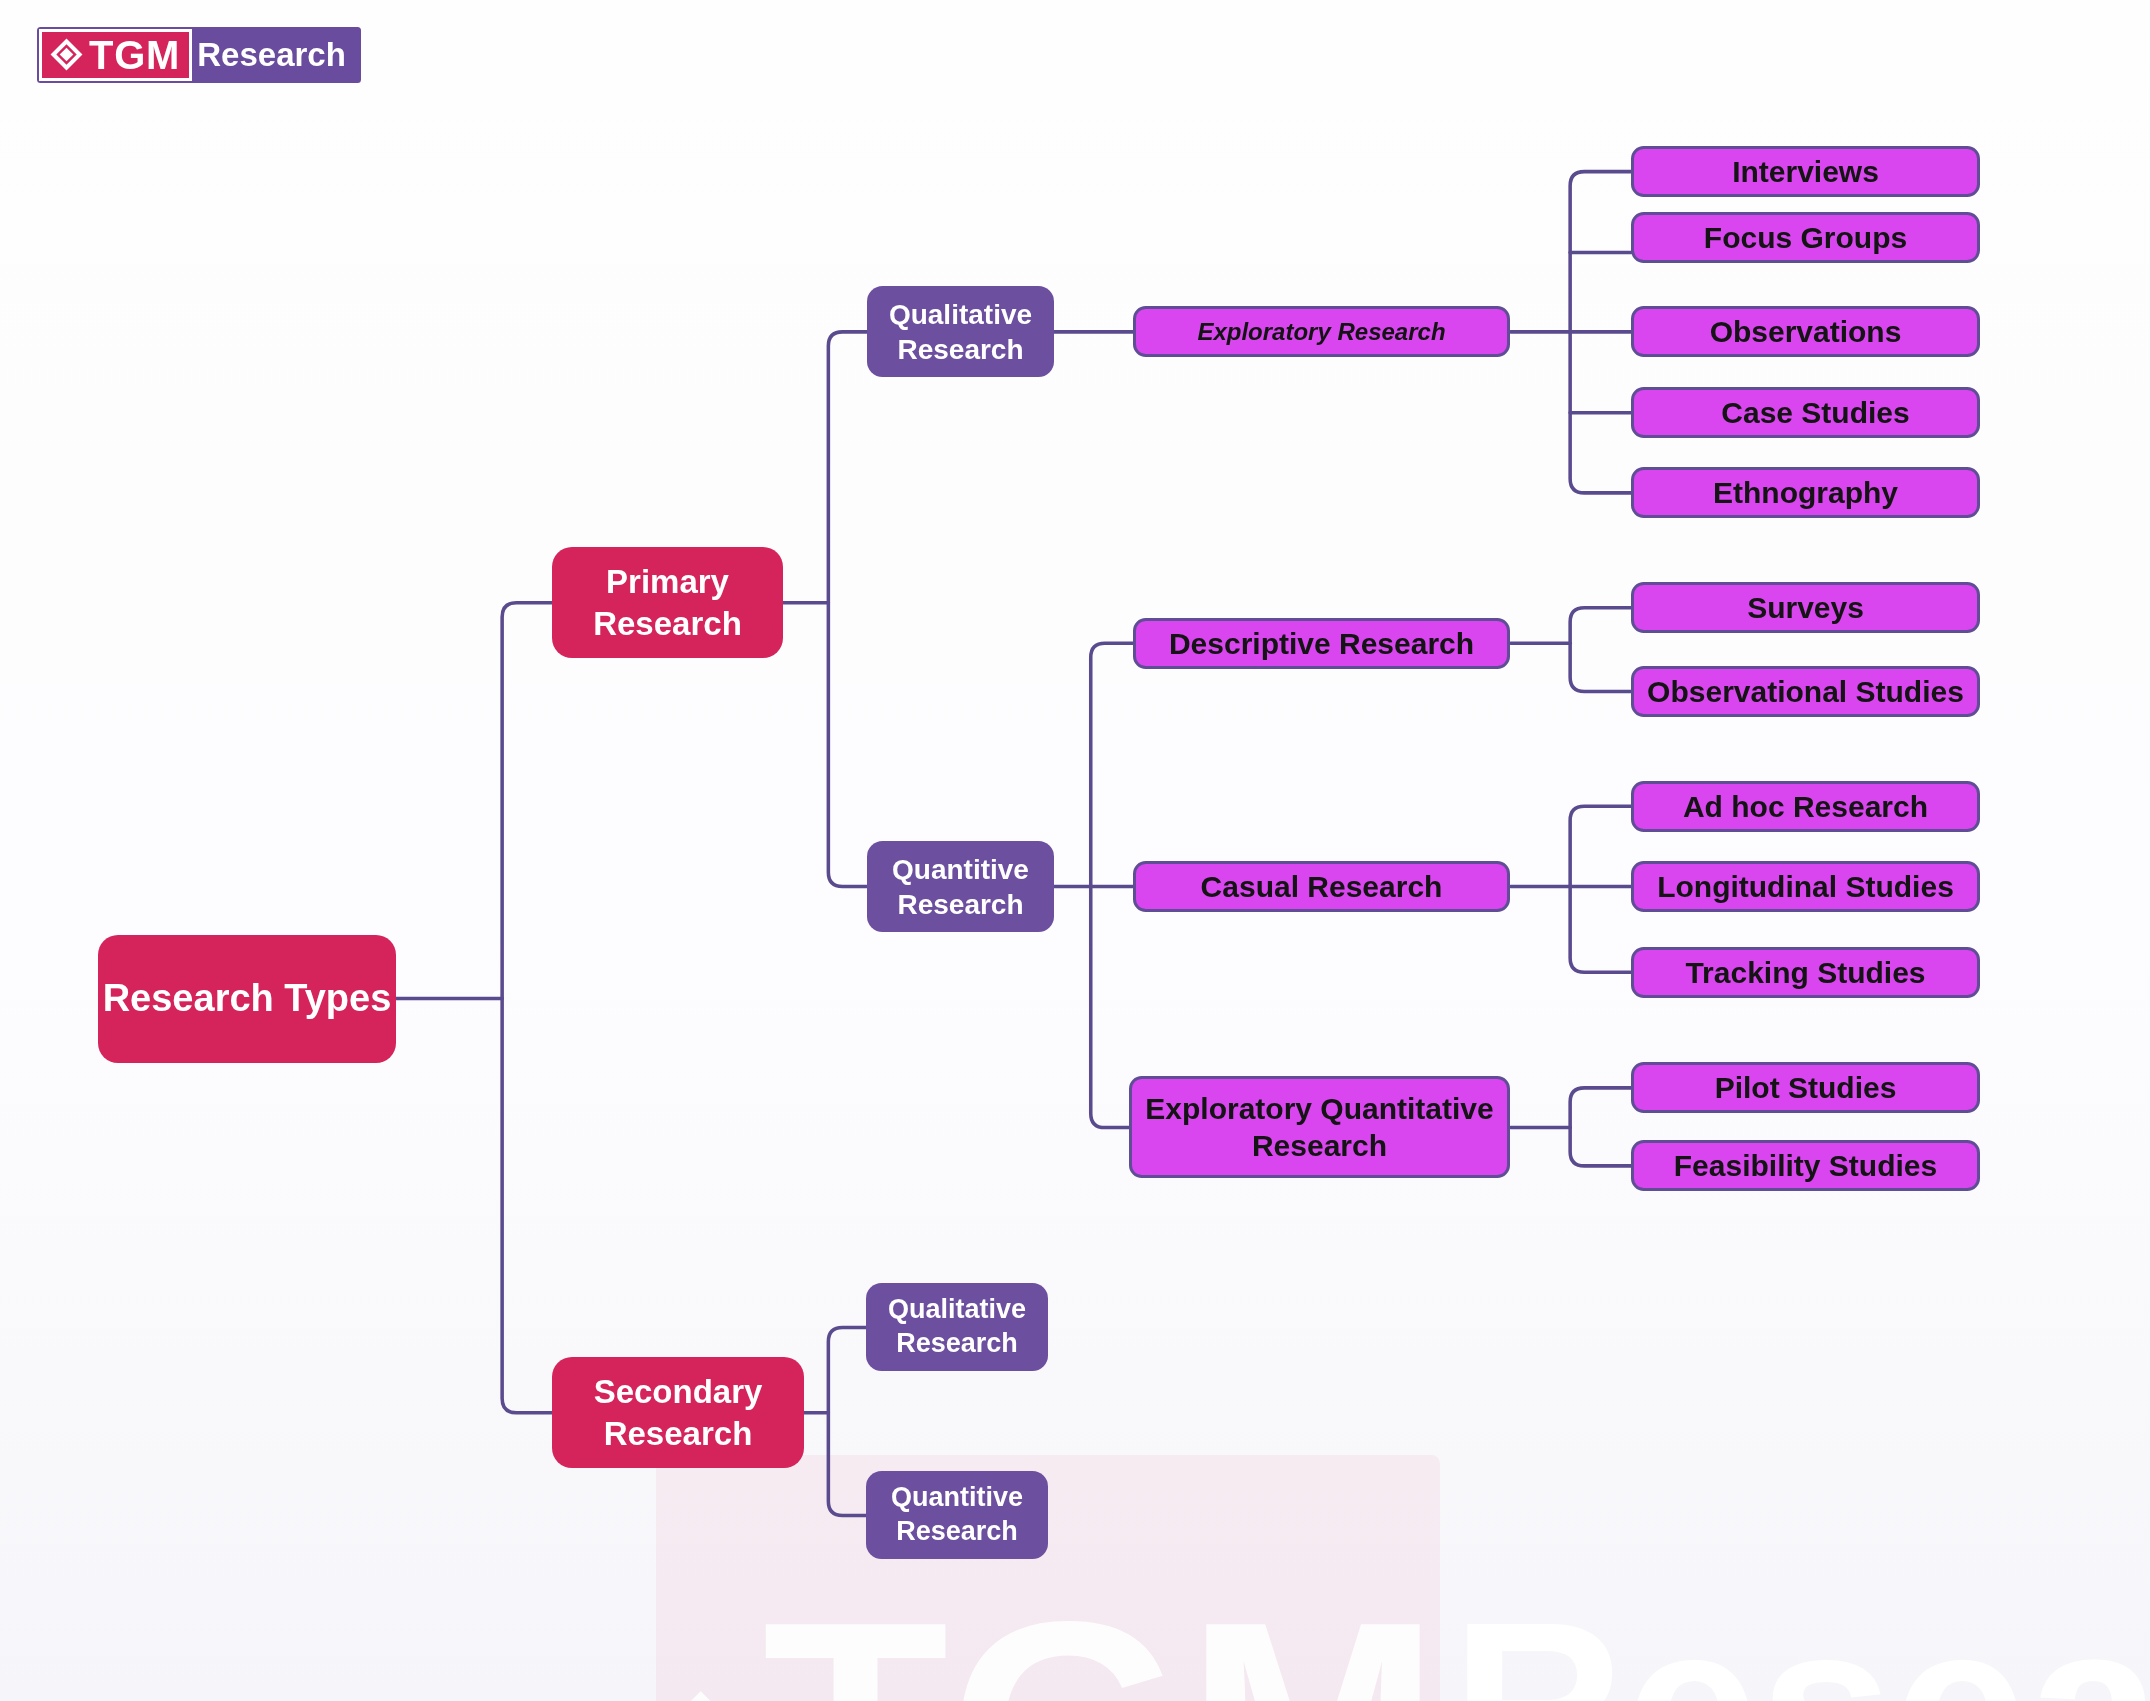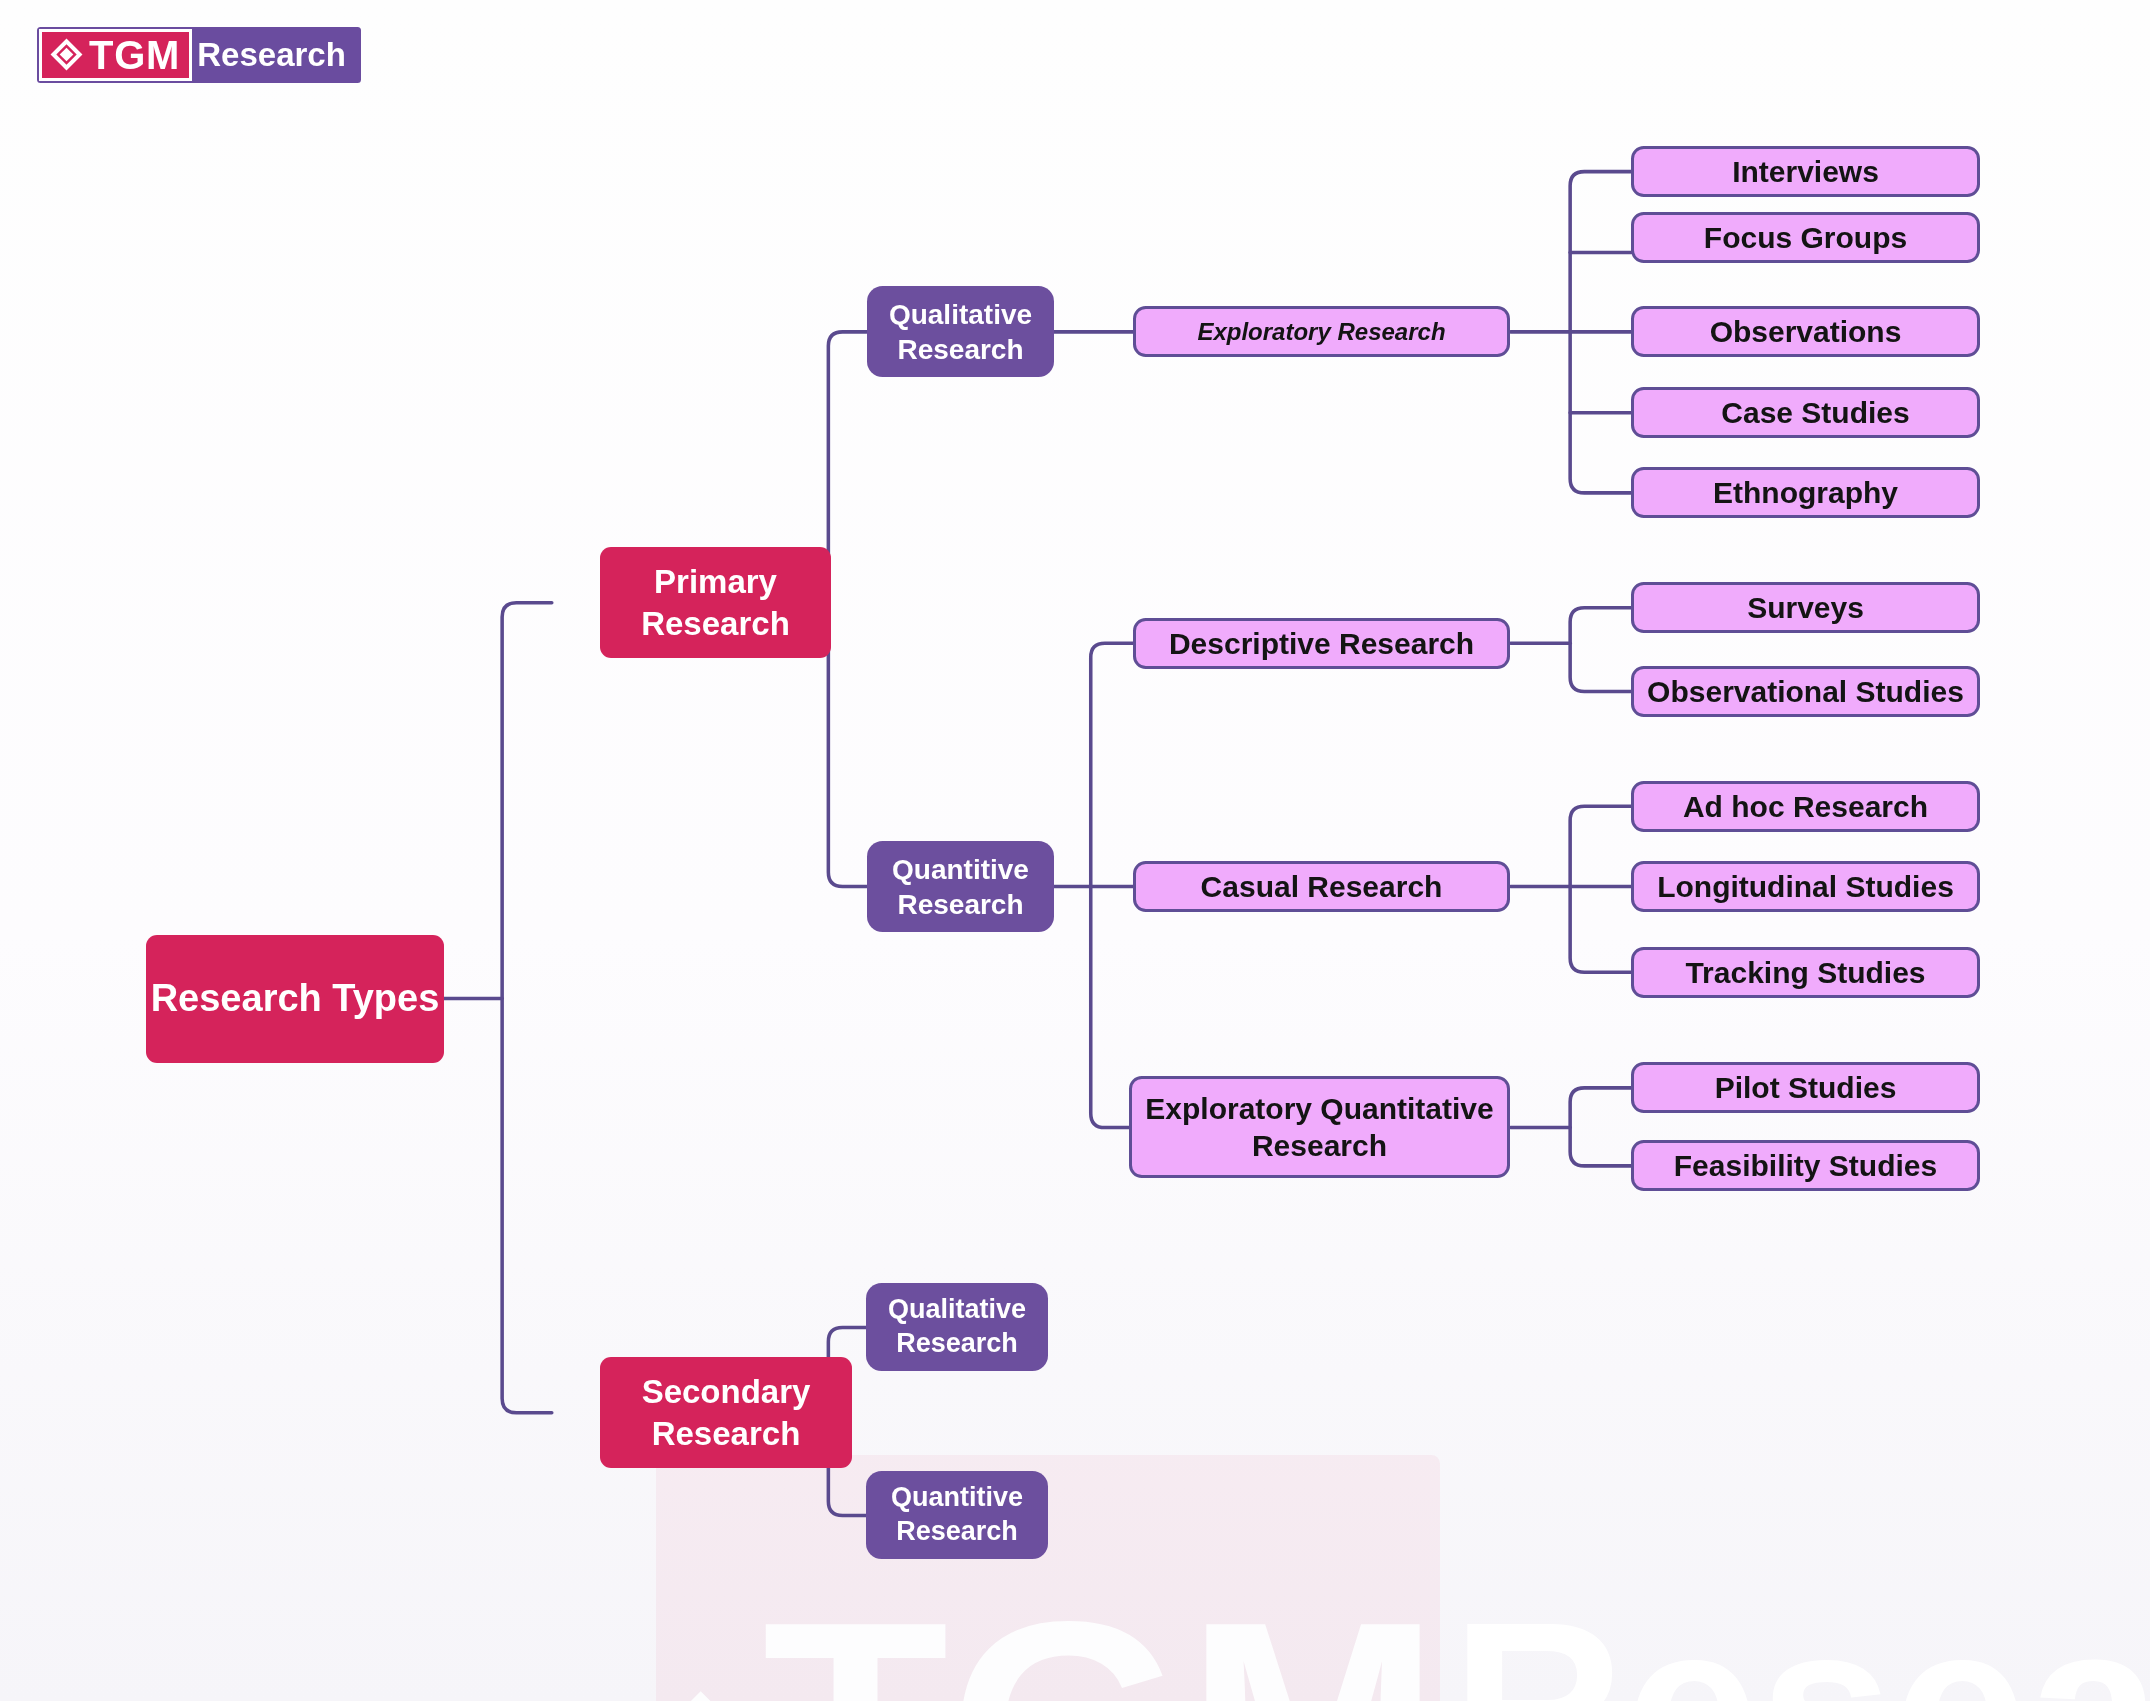--- a/index.html
+++ b/index.html
@@ -39,23 +39,23 @@
   
   .connectors{position:absolute;left:0;top:0;width:2151px;height:1702px;}
   .connectors path{fill:none;stroke:var(--line);stroke-width:5;stroke-linecap:round;}
 
   
   .node{
     position:absolute;
     display:flex;align-items:center;justify-content:center;
     text-align:center;font-weight:bold;line-height:1.25;
   }
-  .node.red{background:var(--crimson);color:#fff;border-radius:11px;margin-left:48px;}
+  .node.red{background:var(--crimson);color:#fff;border-radius:20px;}
   .node.purple{background:var(--purple);color:#fff;border-radius:15.6px;}
-  .node.white{background:#f0abfc;border:3.5px solid var(--border);border-radius:12.8px;color:var(--ink);}
+  .node.white{background:#d946ef;border:3.5px solid var(--border);border-radius:12.8px;color:var(--ink);}
 
   .n-root{left:98px;top:935px;width:298px;height:128px;font-size:38px;}
   .n-primary{left:552px;top:547px;width:231px;height:111px;font-size:33px;}
   .n-secondary{left:552px;top:1357px;width:252px;height:111px;font-size:33px;text-align:center;}
   .n-qual1{left:867px;top:286px;width:187px;height:91px;font-size:28px;}
   .n-quant1{left:867px;top:841px;width:187px;height:91px;font-size:28px;}
   .n-qual2{left:866px;top:1283px;width:182px;height:88px;font-size:27px;}
   .n-quant2{left:866px;top:1471px;width:182px;height:88px;font-size:27px;}
   .n-exploratory{left:1133px;top:306px;width:377px;height:51px;font-size:24px;font-style:italic;}
   .n-descriptive{left:1133px;top:618px;width:377px;height:51px;font-size:30px;}

